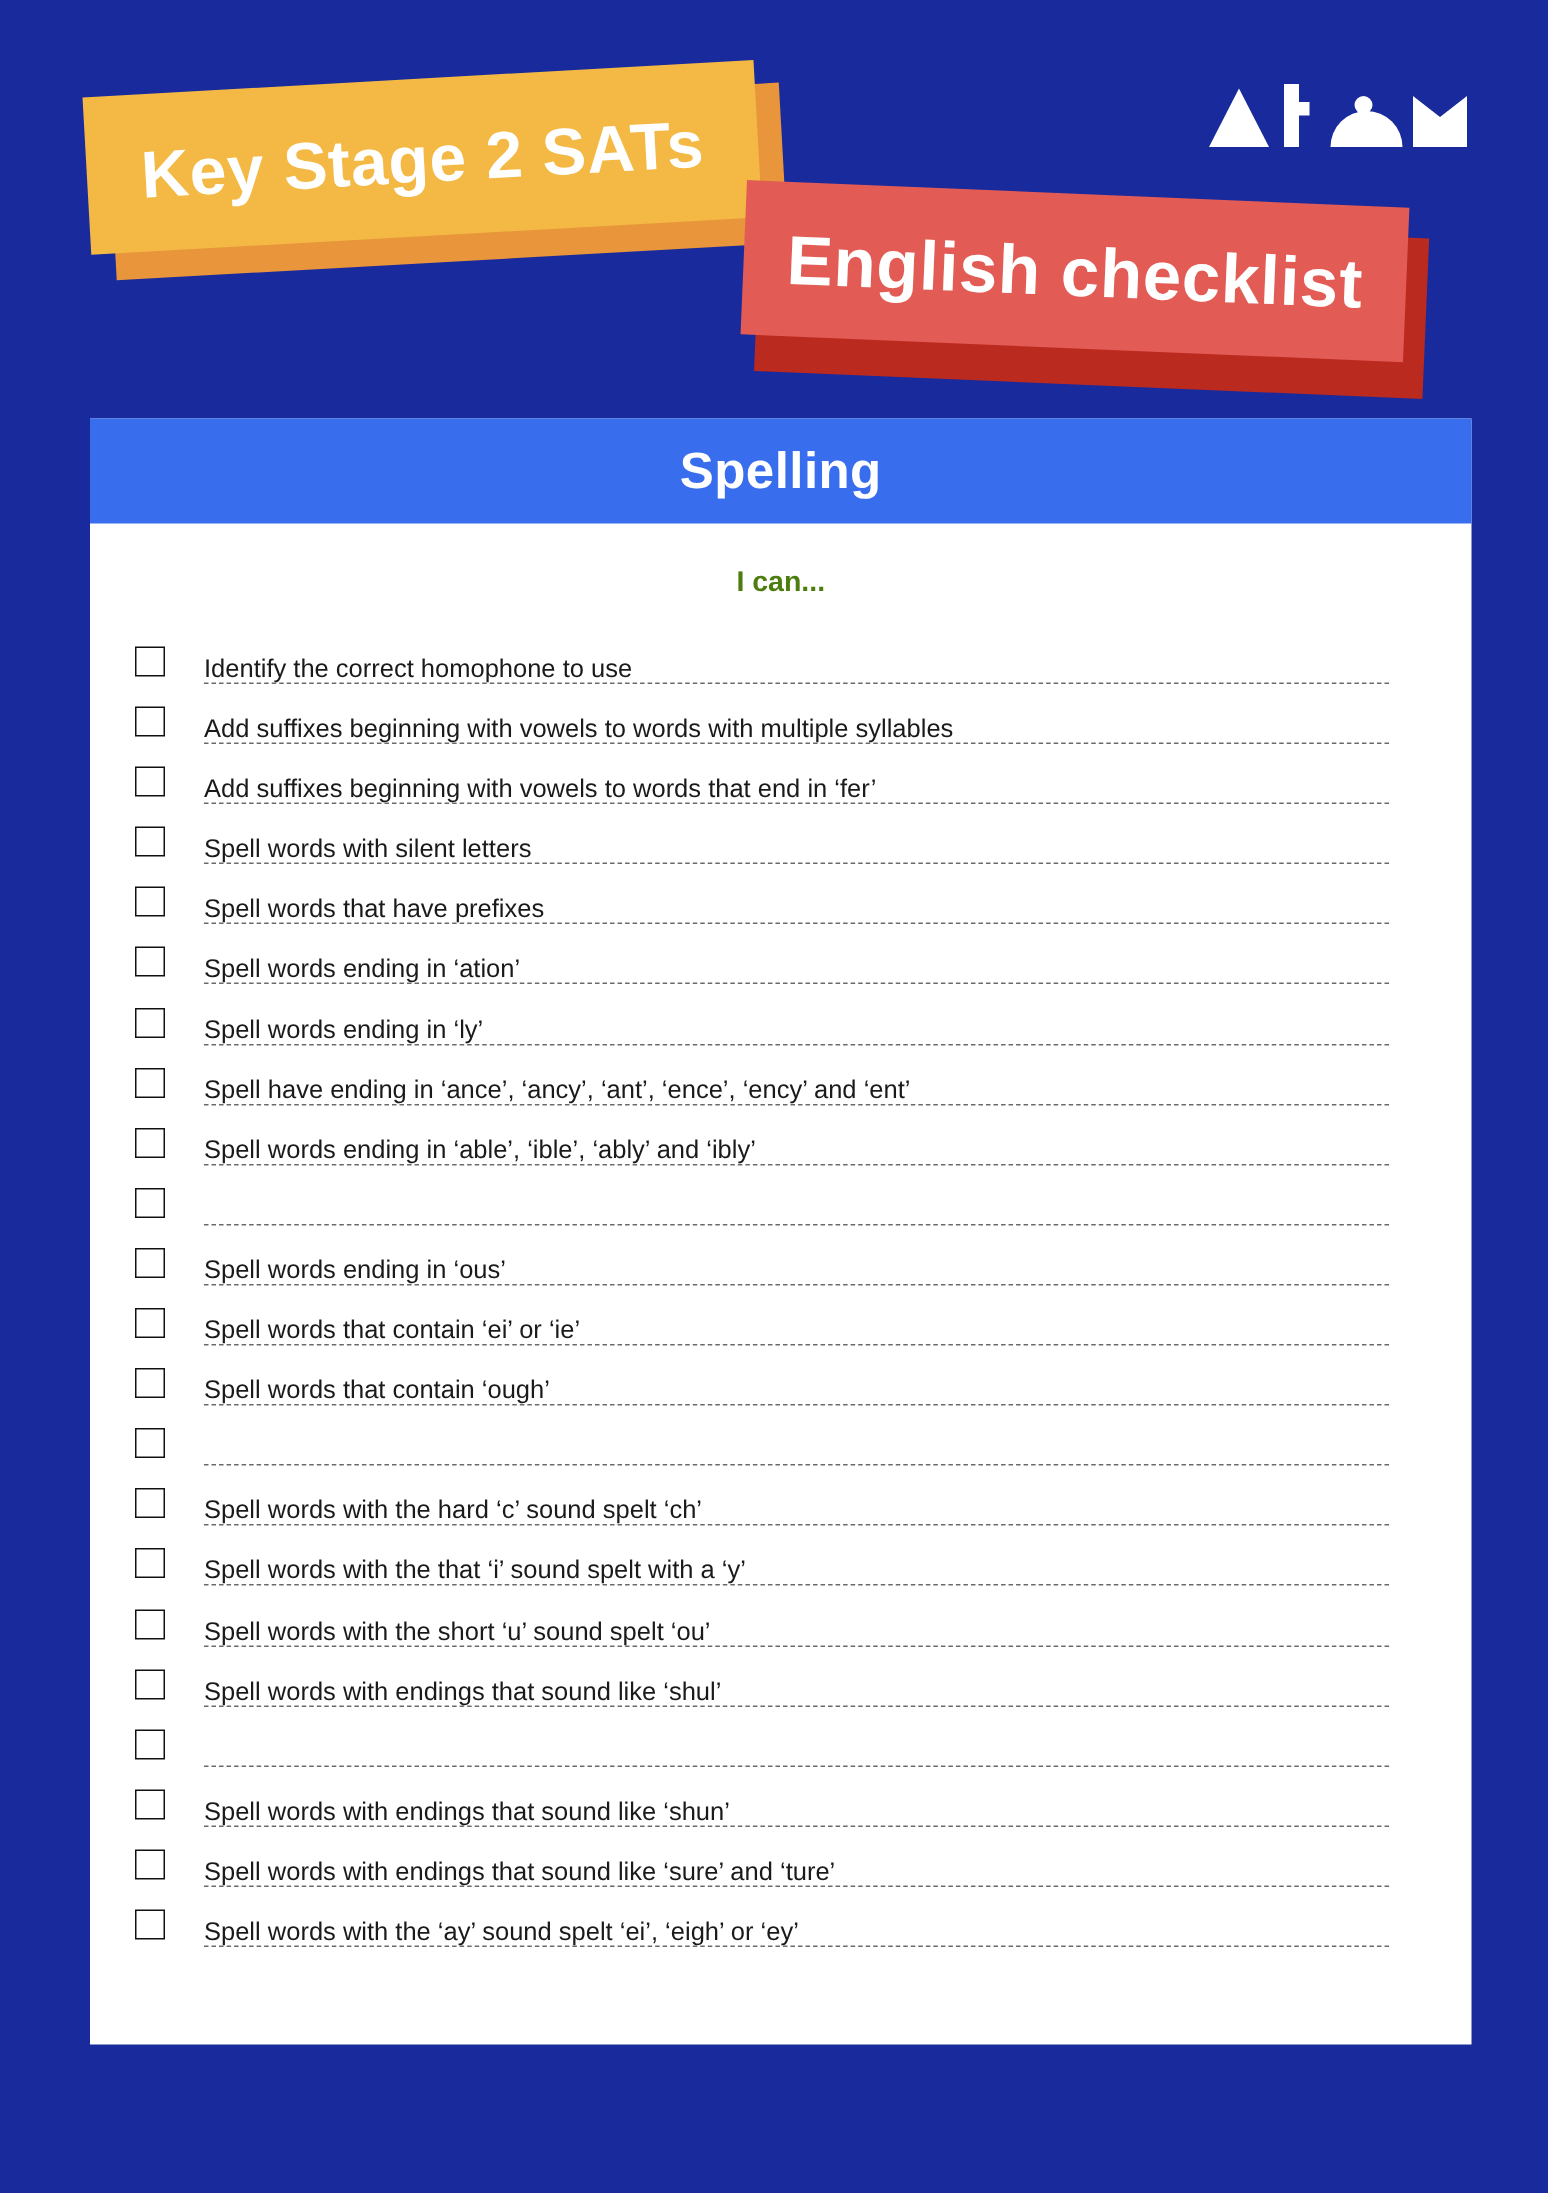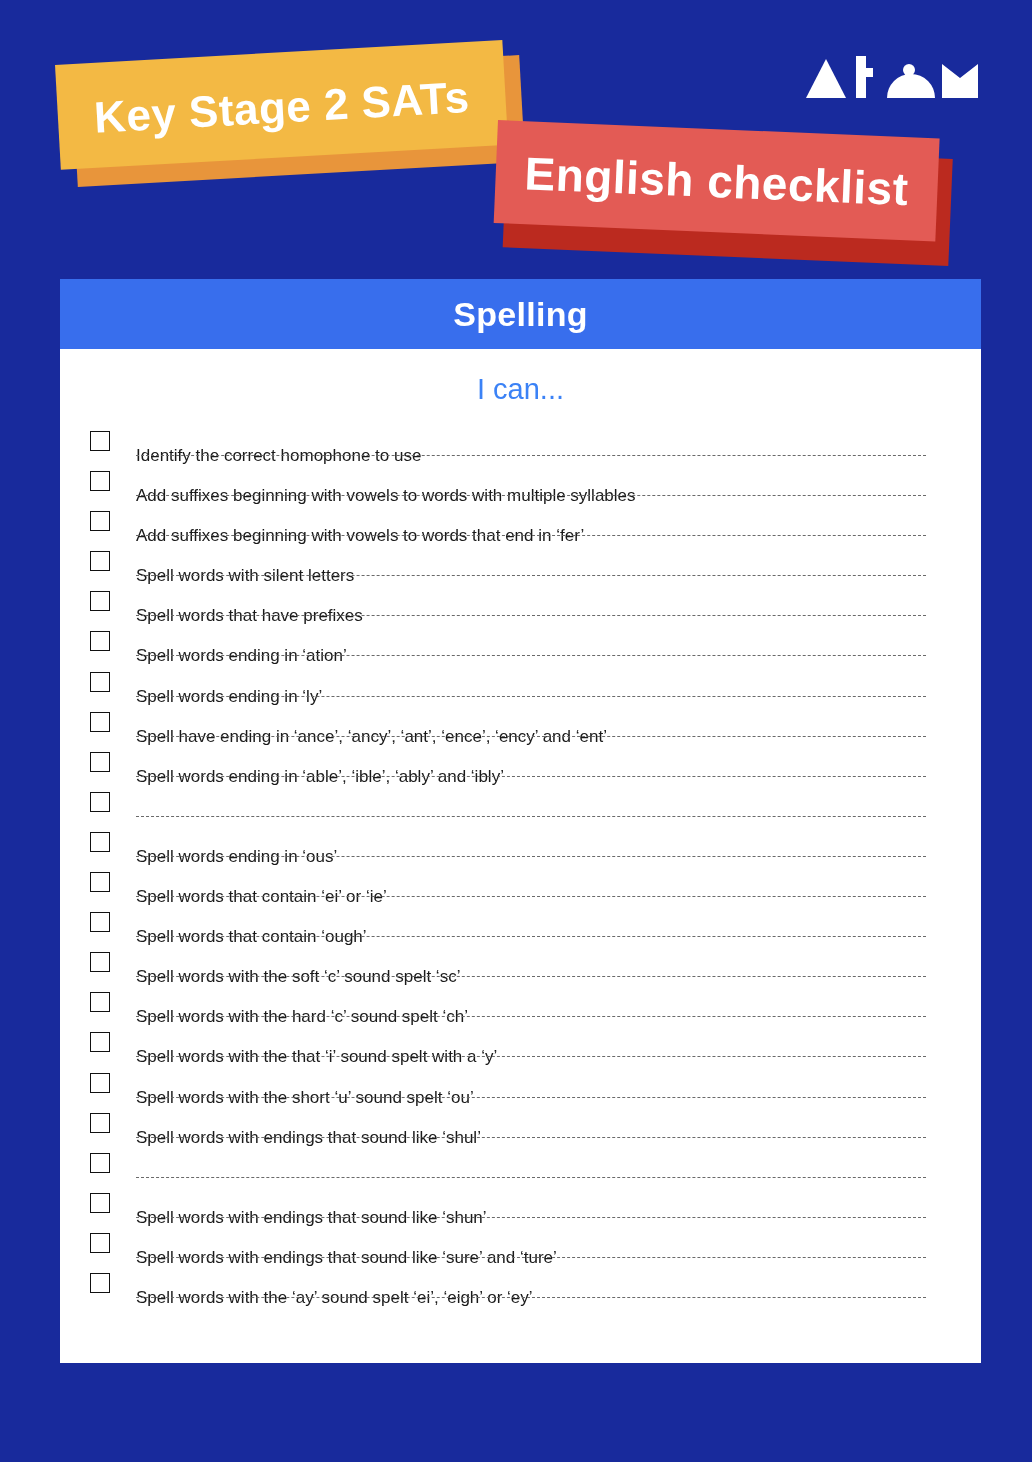--- a/index.html
+++ b/index.html
@@ -107,23 +107,23 @@
     }
     .panel-header span {
       color: #ffffff;
       font-weight: 700;
       font-size: 34px;
       letter-spacing: 0.3px;
     }
     .subtitle {
       text-align: center;
       margin-top: 22px;
-      font-size: 29px;
-      font-weight: 400;
-      color: #3b82f6;
+      font-size: 19px;
+      font-weight: 700;
+      color: #4d7c0f;
       height: 36px;
       line-height: 36px;
     }
 
     .checklist {
       list-style: none;
       margin-top: 14px;
     }
     .check-row {
       position: relative;
@@ -135,21 +135,21 @@
       top: 10px;
       width: 20px;
       height: 20px;
       border: 1.6px solid #111111;
       background: #ffffff;
       cursor: pointer;
     }
     .check-text {
       position: absolute;
       left: 76px;
-      top: 24px;
+      top: 14px;
       font-size: 17px;
       color: #1a1a1a;
       white-space: nowrap;
       line-height: 22px;
     }
     .check-rule {
       position: absolute;
       left: 76px;
       width: 790px;
       top: 34px;
@@ -255,21 +255,20 @@
         <span class="check-text">Spell words that contain ‘ei’ or ‘ie’</span>
         <span class="check-rule"></span>
       </li>
       <li class="check-row">
         <span class="check-box" role="checkbox" aria-checked="false"></span>
         <span class="check-text">Spell words that contain ‘ough’</span>
         <span class="check-rule"></span>
       </li>
       <li class="check-row">
         <span class="check-box" role="checkbox" aria-checked="false"></span>
-        <span class="check-text">Spell words with the soft ‘c’ sound spelt ‘sc’</span>
         <span class="check-rule"></span>
       </li>
       <li class="check-row">
         <span class="check-box" role="checkbox" aria-checked="false"></span>
         <span class="check-text">Spell words with the hard ‘c’ sound spelt ‘ch’</span>
         <span class="check-rule"></span>
       </li>
       <li class="check-row">
         <span class="check-box" role="checkbox" aria-checked="false"></span>
         <span class="check-text">Spell words with the that ‘i’ sound spelt with a ‘y’</span>

